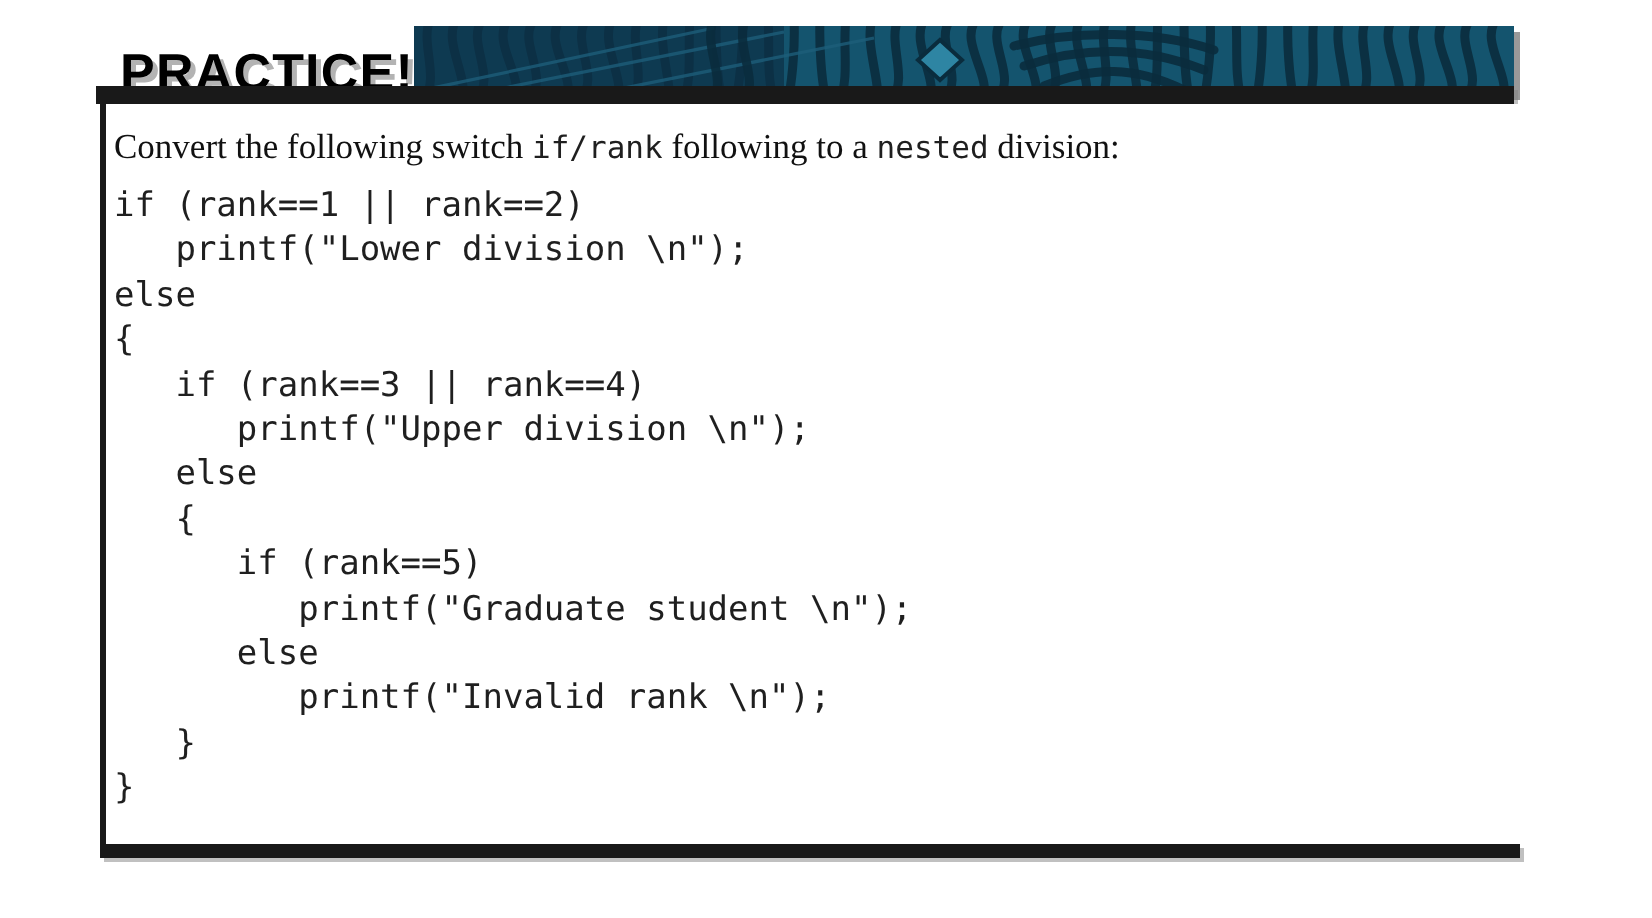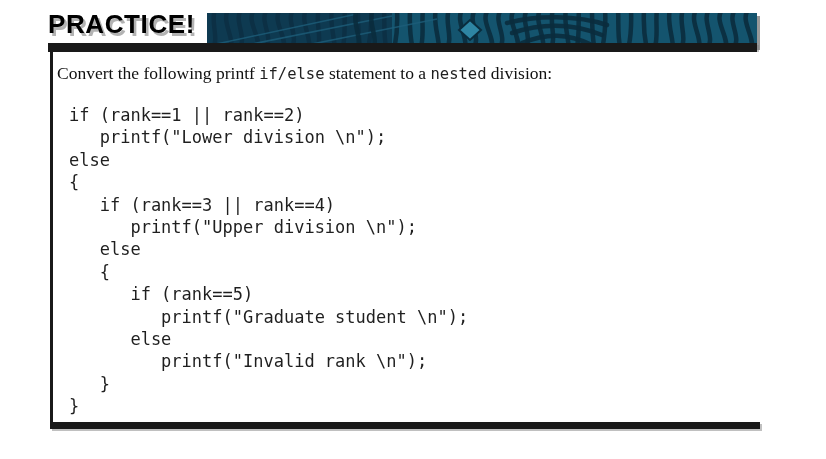--- a/index.html
+++ b/index.html
@@ -1,21 +1,21 @@
 <!DOCTYPE html>
 <html style="--background: #ffffff; --banner_base: #14546e; --banner_ridge: #0a2c3d; --banner_dark: #0c3046; --rule_black: #191919; --title_shadow: #b3b3b3; --text: #111111; --code_text: #1f1f1f; --accent_diamond: #2e85a3;"><head>
 <meta charset="utf-8">
 <style>
   html,body { margin:0; padding:0; background:#ffffff; }
   .page {
     position:relative; width:826px; height:459px; background:var(--background,#fff);
     font-family:"Liberation Sans", sans-serif; overflow:hidden;
   }
   .title {
-    position:absolute; left:48px; top:9px; margin:0;
+    position:absolute; left:48px; top:9px; margin:12px;
     font-family:"Liberation Sans", sans-serif;
     font-size:26px; font-weight:bold; letter-spacing:0.6px; color:#000;
     text-shadow:2.5px 2.5px 0 var(--title_shadow,#b3b3b3);
   }
   .banner {
     position:absolute; left:207px; top:13px; width:550px; height:34px;
     box-shadow:3px 3px 0 rgba(70,70,70,0.55);
   }
   .banner svg { display:block; width:100%; height:100%; }
   .header-bar {
@@ -31,21 +31,21 @@
   .prompt {
     margin:0; padding:11px 0 0 4px;
     font-family:"Liberation Serif", serif;
     font-size:17.5px; color:var(--text,#111); white-space:pre-wrap;
   }
   .prompt code {
     font-family:"DejaVu Sans Mono", monospace;
     font-size:15.5px; color:var(--code_text,#1f1f1f);
   }
   .code {
-    margin:12px; padding:8px 0 0 4px;
+    margin:0; padding:8px 0 0 4px;
     font-family:"DejaVu Sans Mono", monospace;
     font-size:17px; line-height:22.4px; color:var(--code_text,#1f1f1f);
     white-space:pre;
   }
   .bottom-bar {
     position:absolute; left:-3px; bottom:0; width:710px; height:7px;
     background:var(--rule_black,#191919);
     box-shadow:2px 2px 0 rgba(130,130,130,0.5);
   }
   .ridge { stroke:var(--banner_ridge,#0a2c3d); stroke-width:4.5; fill:none; opacity:0.9; stroke-linecap:round; }
@@ -116,20 +116,20 @@
         <path d="M300 10 C 330 2, 370 2, 400 12" class="ridge"></path>
         <path d="M305 20 C 335 10, 365 10, 395 22" class="ridge"></path>
         <path d="M315 30 C 340 20, 360 20, 385 32" class="ridge"></path>
       </svg>
     </div>
 
     <div class="header-bar"></div>
   </div>
 
   <div class="content-box">
-    <p class="prompt"><span>Convert the following printf </span><code>if/else</code><span> statement to a </span><code>nested</code><span> division:</span></p>
+    <p class="prompt"><span>Convert the following switch </span><code>if/rank</code><span> following to a </span><code>nested</code><span> division:</span></p>
 
     <pre class="code"><div>if (rank==1 || rank==2)</div><div>   printf("Lower division \n");</div><div>else</div><div>{</div><div>   if (rank==3 || rank==4)</div><div>      printf("Upper division \n");</div><div>   else</div><div>   {</div><div>      if (rank==5)</div><div>         printf("Graduate student \n");</div><div>      else</div><div>         printf("Invalid rank \n");</div><div>   }</div><div>}</div></pre>
 
     <div class="bottom-bar"></div>
   </div>
 
 </div>
 
 </body></html>

